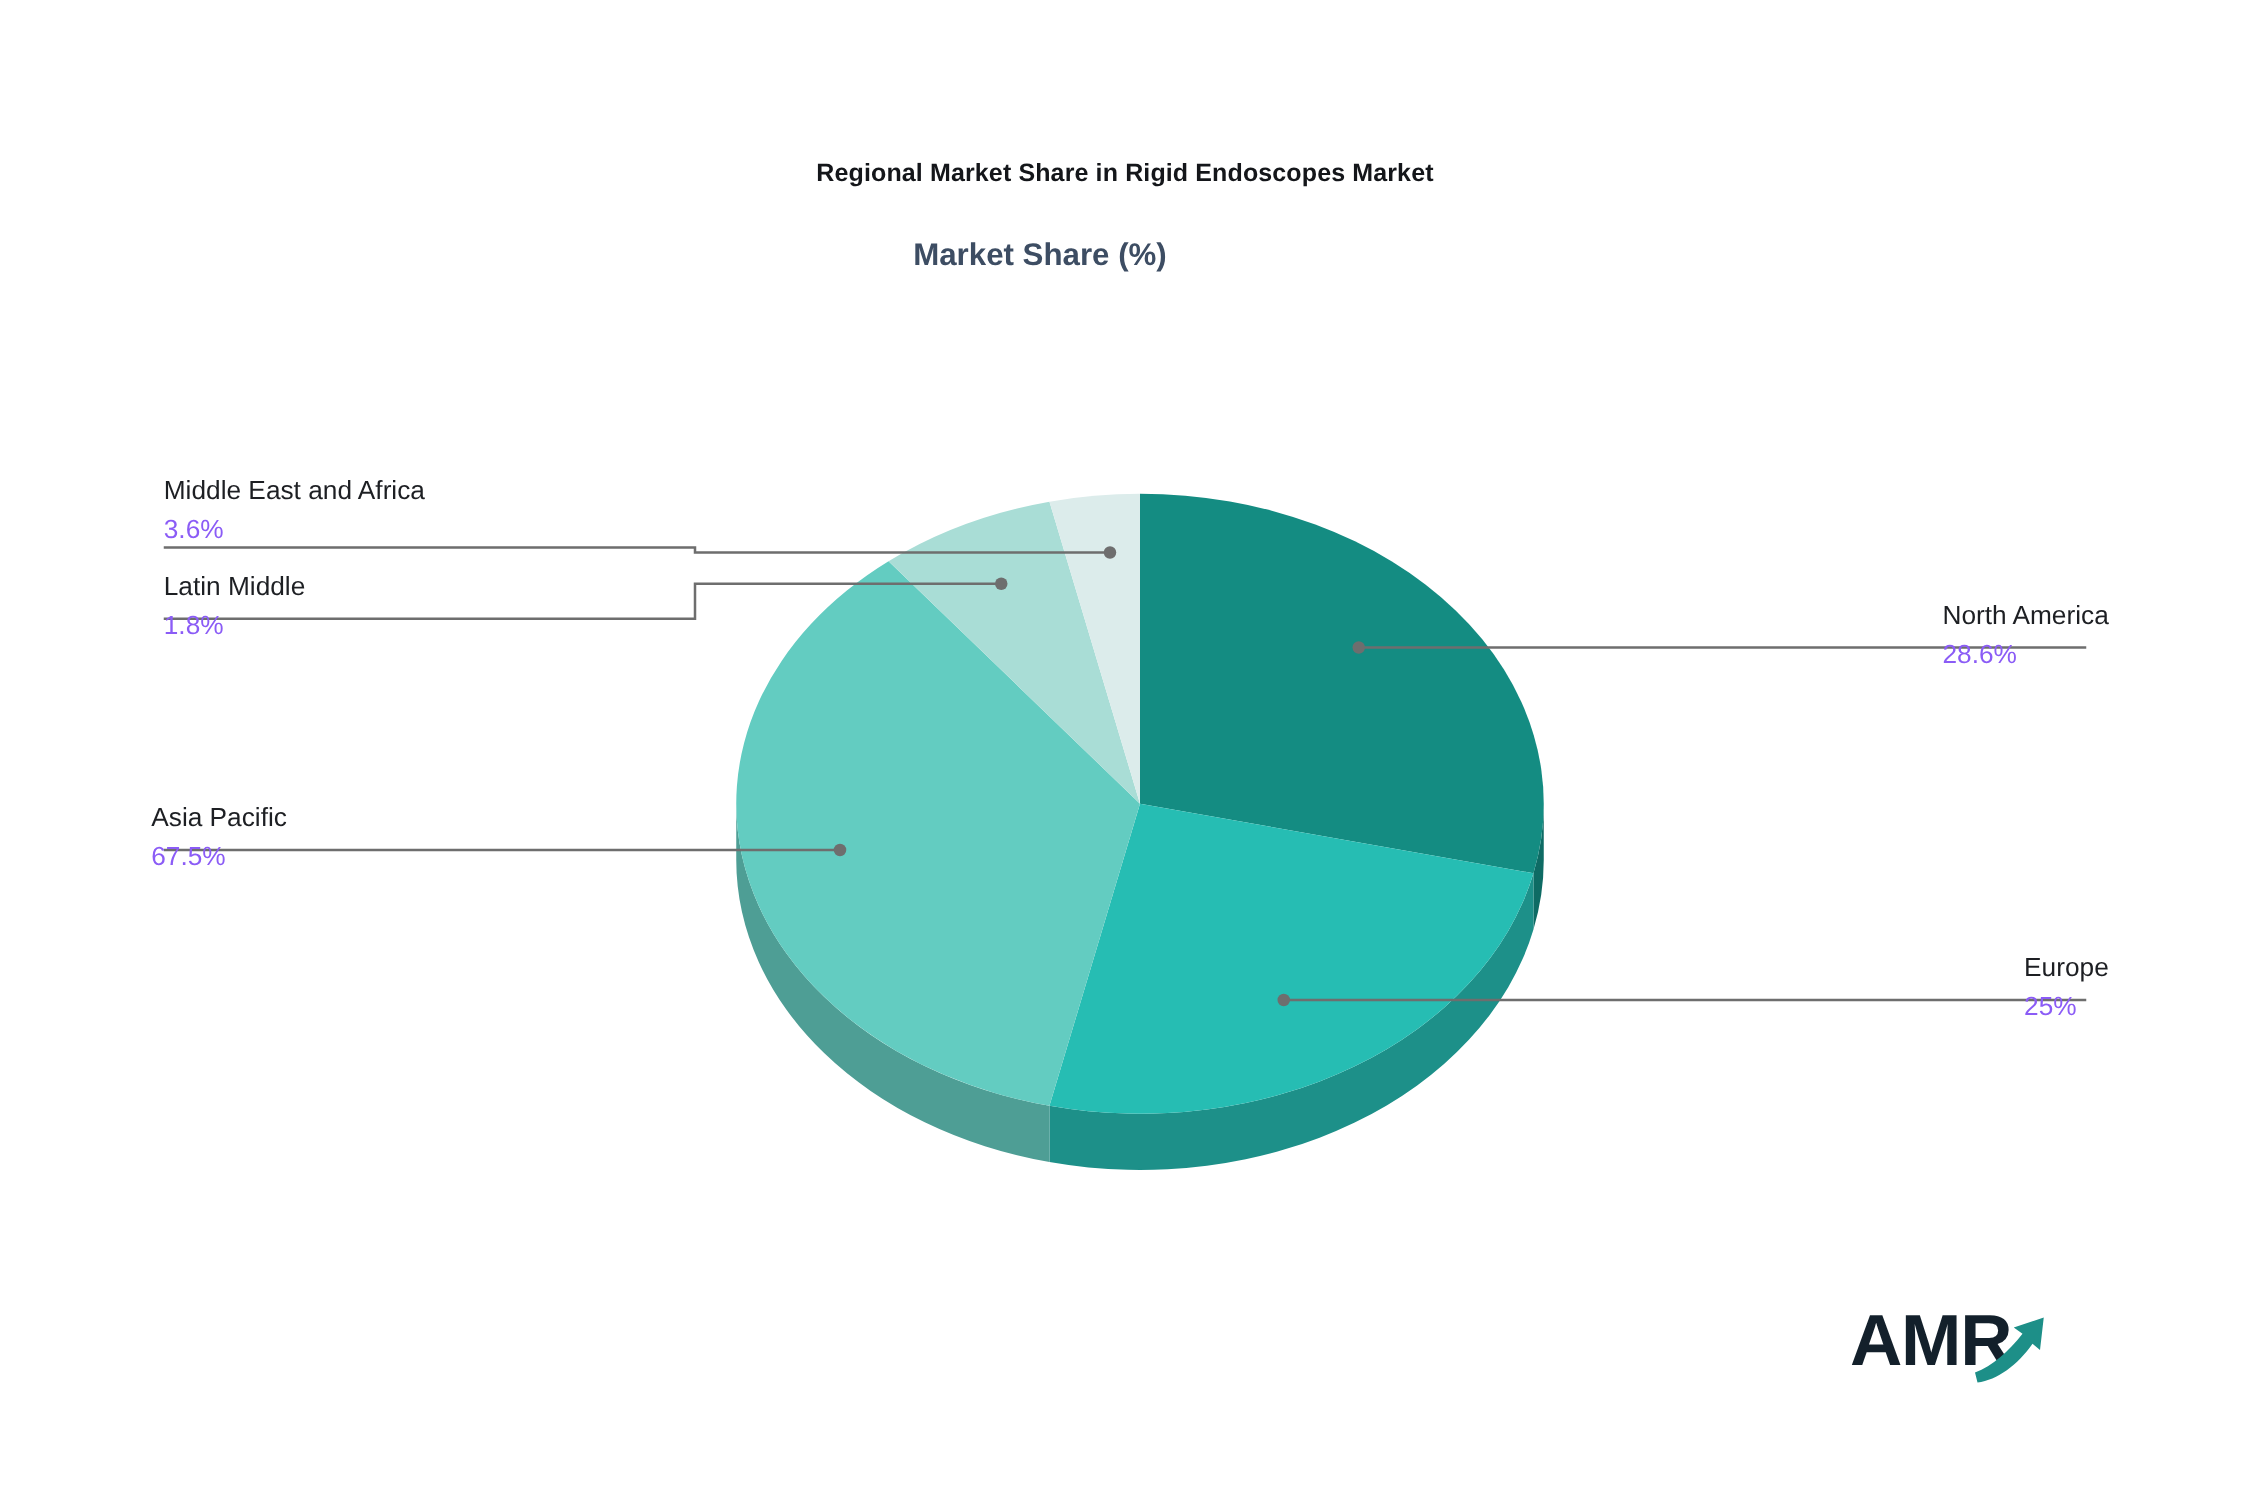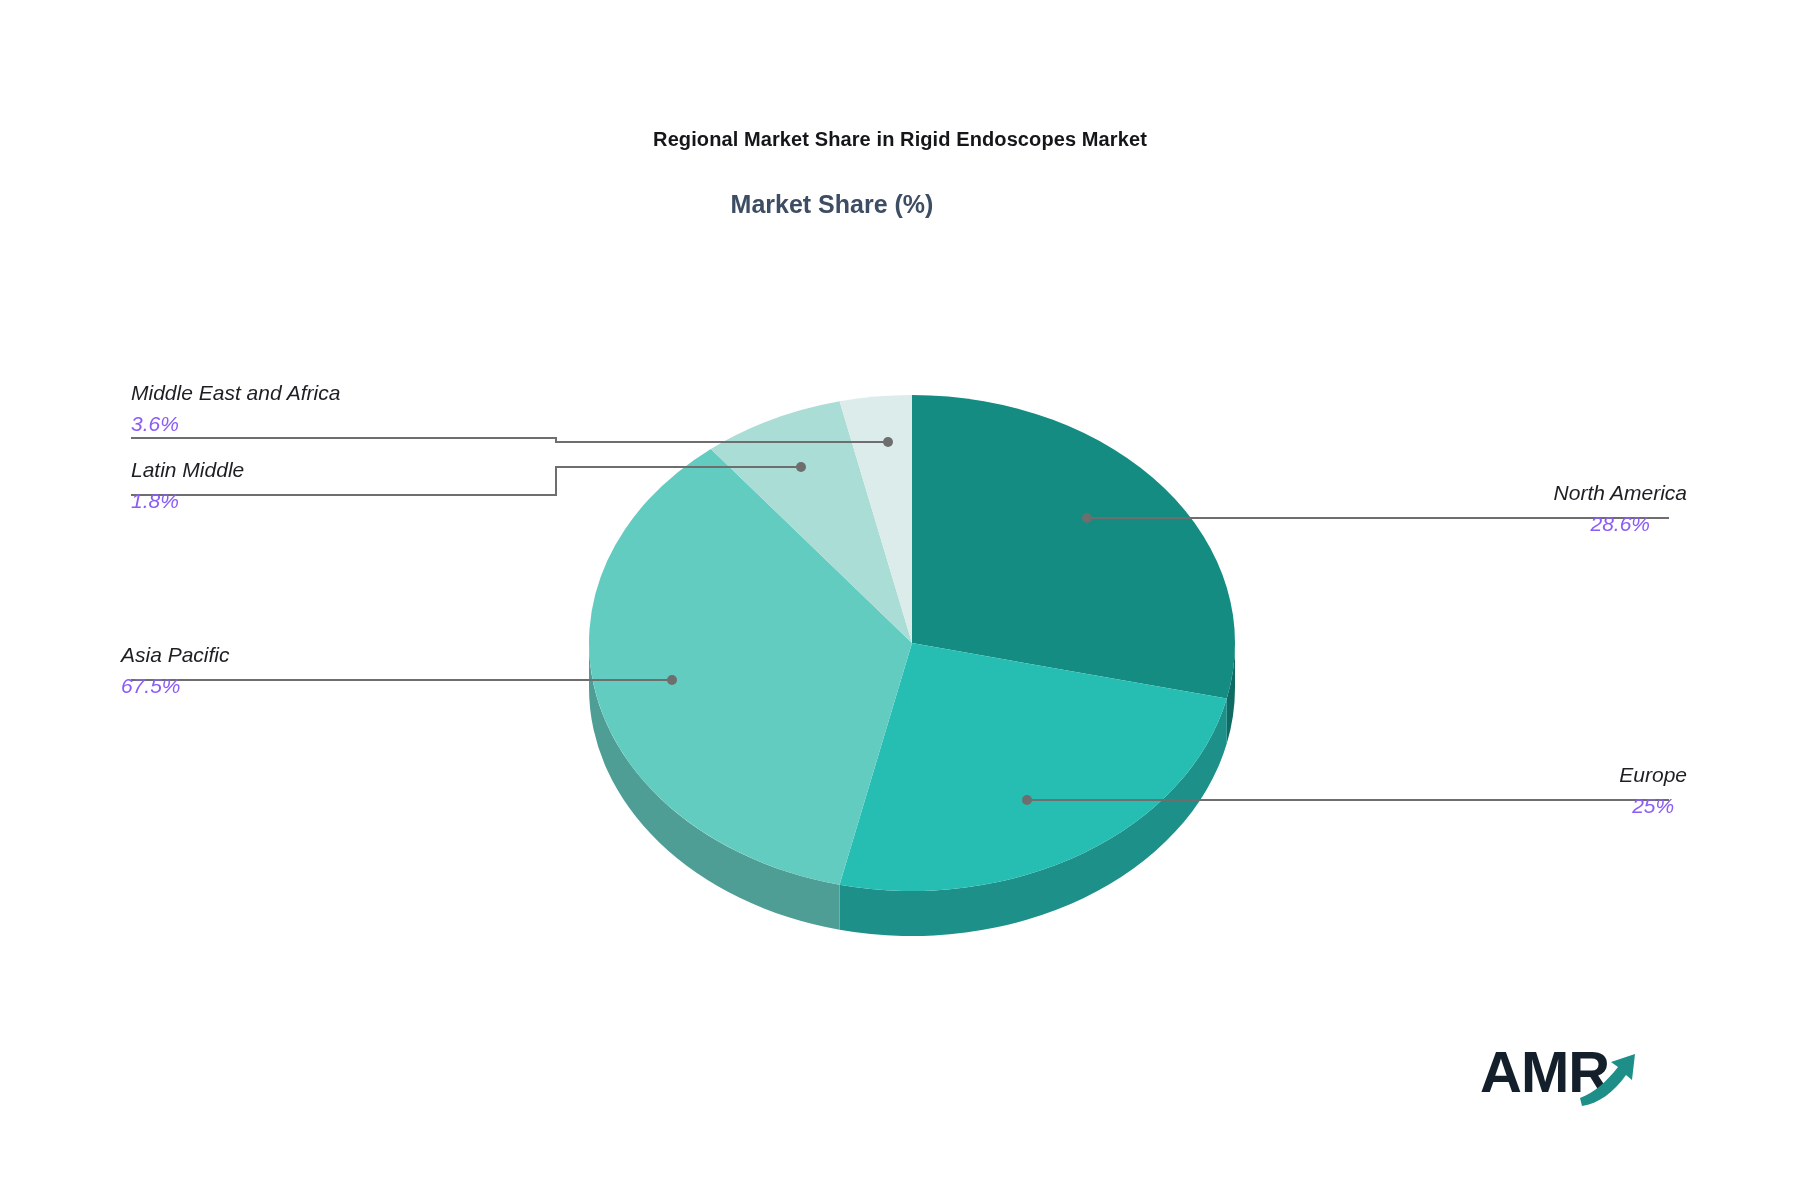--- a/index.html
+++ b/index.html
@@ -43,33 +43,32 @@
     font-size: 25px;
     font-weight: bold;
     color: #3d4d63;
   }
 
   
   .callout {
     position: absolute;
     font-size: 21px;
     line-height: 1.25;
-    font-style: italic;
   }
   .callout .cl-name {
     color: #1d1f23;
     white-space: nowrap;
   }
   .callout .cl-value {
     color: #8b5cf6;
     white-space: nowrap;
     margin-top: 5px;
   }
   .callout.left  { text-align: left; }
-  .callout.right { text-align: center; }
+  .callout.right { text-align: left; }
 
   
   .amr-logo {
     position: absolute;
     left: 1480px;
     top: 1040px;
     width: 180px;
     height: 80px;
   }
   .amr-text {

